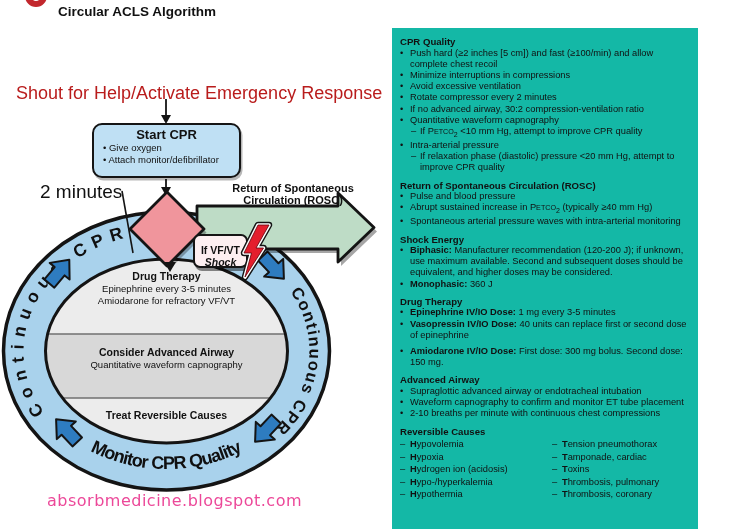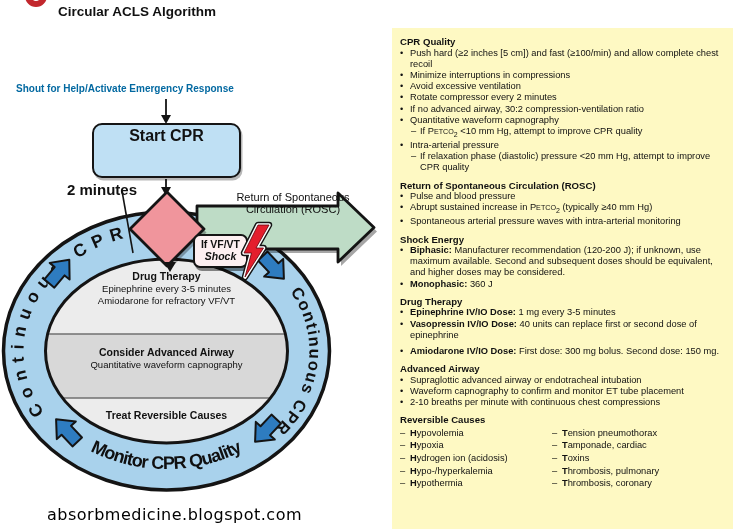--- a/index.html
+++ b/index.html
@@ -6,41 +6,41 @@
   body{width:740px;height:529px;background:#fff;overflow:hidden;position:relative;
        font-family:"Liberation Sans",sans-serif;color:#111;}
   #stage{position:absolute;inset:0;}
   svg{position:absolute;left:0;top:0;}
   #ring-svg{z-index:1;}
   #bolt-svg{z-index:5;pointer-events:none;}
   .ov{position:absolute;z-index:3;}
   .curved{font-family:"Liberation Sans",sans-serif;font-weight:bold;fill:#101010;}
   #title{left:16px;top:4px;font-size:13.5px;font-weight:bold;margin-left:42px;}
   #red-dot{left:25px;top:-15px;width:10px;height:10px;border:6px solid #c2272d;border-radius:50%;}
-  #shout{left:16px;top:83px;font-size:10px;font-weight:bold;color:#0369a1;}
+  #shout{left:16px;top:83px;font-size:18px;font-weight:normal;color:#b91c1c;}
   #startbox{left:92px;top:123px;width:149px;height:55px;background:#bfe0f4;border:2.6px solid #151515;
             border-radius:10px;box-sizing:border-box;box-shadow:1.5px 2.5px 0 rgba(0,0,0,.28);}
-  #startbox .bt{font-size:16px;font-weight:bold;text-align:center;margin-top:2px;}
+  #startbox .bt{font-size:13px;font-weight:bold;text-align:center;margin-top:2px;}
   #startbox .bl{font-size:9.5px;line-height:11.5px;padding-left:9px;}
-  #twomin{left:40px;top:181px;font-size:15px;font-weight:bold;margin-left:27px;}
-  #rosc{left:225px;top:191px;width:136px;text-align:center;font-size:11px;font-weight:normal;line-height:12.2px;}
+  #twomin{left:40px;top:181px;font-size:19px;font-weight:normal;}
+  #rosc{left:225px;top:182px;width:136px;text-align:center;font-size:11px;font-weight:bold;line-height:12.2px;}
   #postcare{left:257px;top:210px;width:108px;text-align:center;font-size:12px;font-weight:bold;line-height:13px;}
   #checktext{left:132px;top:215px;width:72px;text-align:center;font-size:11.5px;font-weight:bold;line-height:13px;}
   #vfvt{left:193px;top:234px;width:55px;height:34px;background:#fdeff1;border:2.2px solid #151515;border-radius:7px;
-        box-sizing:border-box;text-align:center;font-size:10.5px;font-weight:bold;line-height:12px;padding-top:2px;
+        box-sizing:border-box;text-align:center;font-size:10.5px;font-weight:bold;line-height:12px;padding-top:8px;
         box-shadow:2px 3px 0 rgba(0,0,0,.45);z-index:4;}
   #vfvt .it{font-style:italic;}
   #drug{left:66px;top:270px;width:201px;text-align:center;}
   #airway{left:56px;top:346px;width:221px;text-align:center;}
   #treat{left:66px;top:409px;width:201px;text-align:center;font-size:10.5px;font-weight:bold;}
   .ih{font-size:10.5px;font-weight:bold;margin-bottom:1px;}
   .il{font-size:9.5px;line-height:11.6px;}
-  #watermark{left:47px;top:505px;font-family:"DejaVu Sans",sans-serif;font-size:16px;color:#000000;letter-spacing:.5px;}
+  #watermark{left:47px;top:491px;font-family:"DejaVu Sans",sans-serif;font-size:16px;color:#ec4899;letter-spacing:.5px;}
   
-  #panel{position:absolute;left:392px;top:28px;width:341px;bottom:0;background:#fef9c3;
+  #panel{position:absolute;left:392px;top:28px;width:306px;bottom:0;background:#14b8a6;
          box-sizing:border-box;padding:8px 6px 4px 8px;z-index:2;}
   .ph{font-weight:bold;font-size:9.6px;line-height:11.5px;margin-top:6px;}
   .ph:first-child{margin-top:0;}
   .pi,.psub{display:flex;font-size:9.3px;line-height:11.2px;}
   .pi .mk{width:10px;flex:none;}
   .psub{padding-left:11px;}
   .psub .mk{width:9px;flex:none;}
   .tx{flex:1;}
   .gap{margin-top:5px;}
   .sc{font-size:77%;}
@@ -119,20 +119,24 @@
     </g>
     <polygon points="164,262 176,262 170,272" fill="#141414"></polygon>
   </svg>
 
   <div class="ov" id="red-dot"></div>
   <div class="ov" id="title">Circular ACLS Algorithm</div>
   <div class="ov" id="shout">Shout for Help/Activate Emergency Response</div>
 
   <div class="ov" id="startbox">
     <div class="bt">Start CPR</div>
+    <div class="bl">
+        <div>• Give oxygen</div>
+        <div>• Attach monitor/defibrillator</div>
+      </div>
   </div>
 
   <div class="ov" id="twomin">2 minutes</div>
 
   <div class="ov" id="rosc">
     <div>Return of Spontaneous</div>
     <div>Circulation (ROSC)</div>
   </div>
 
 

